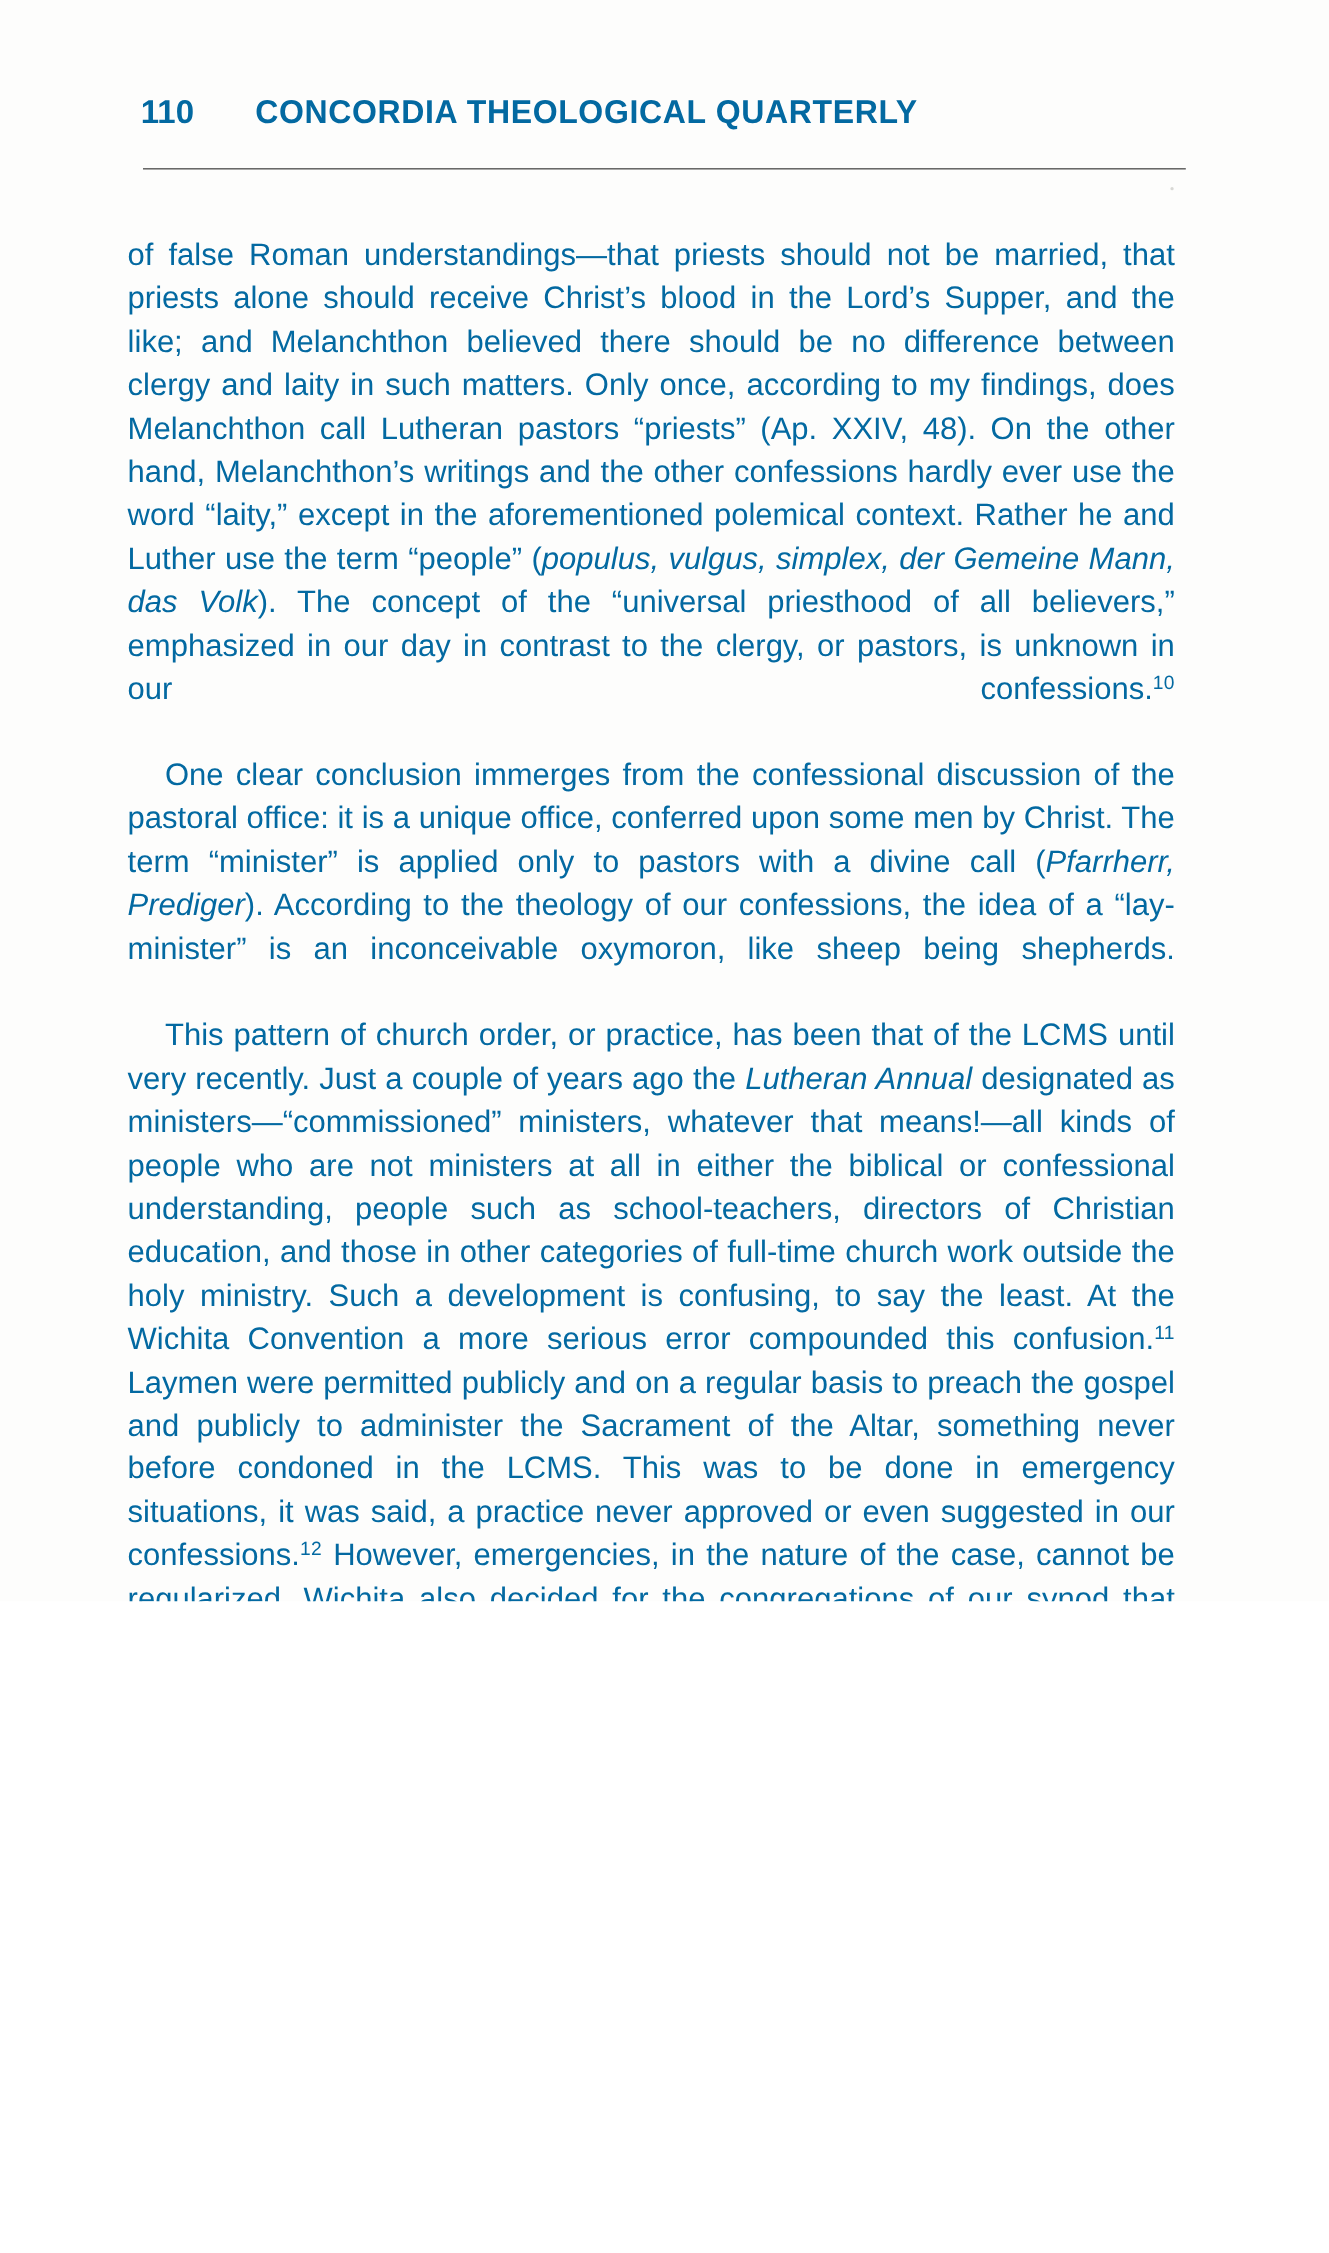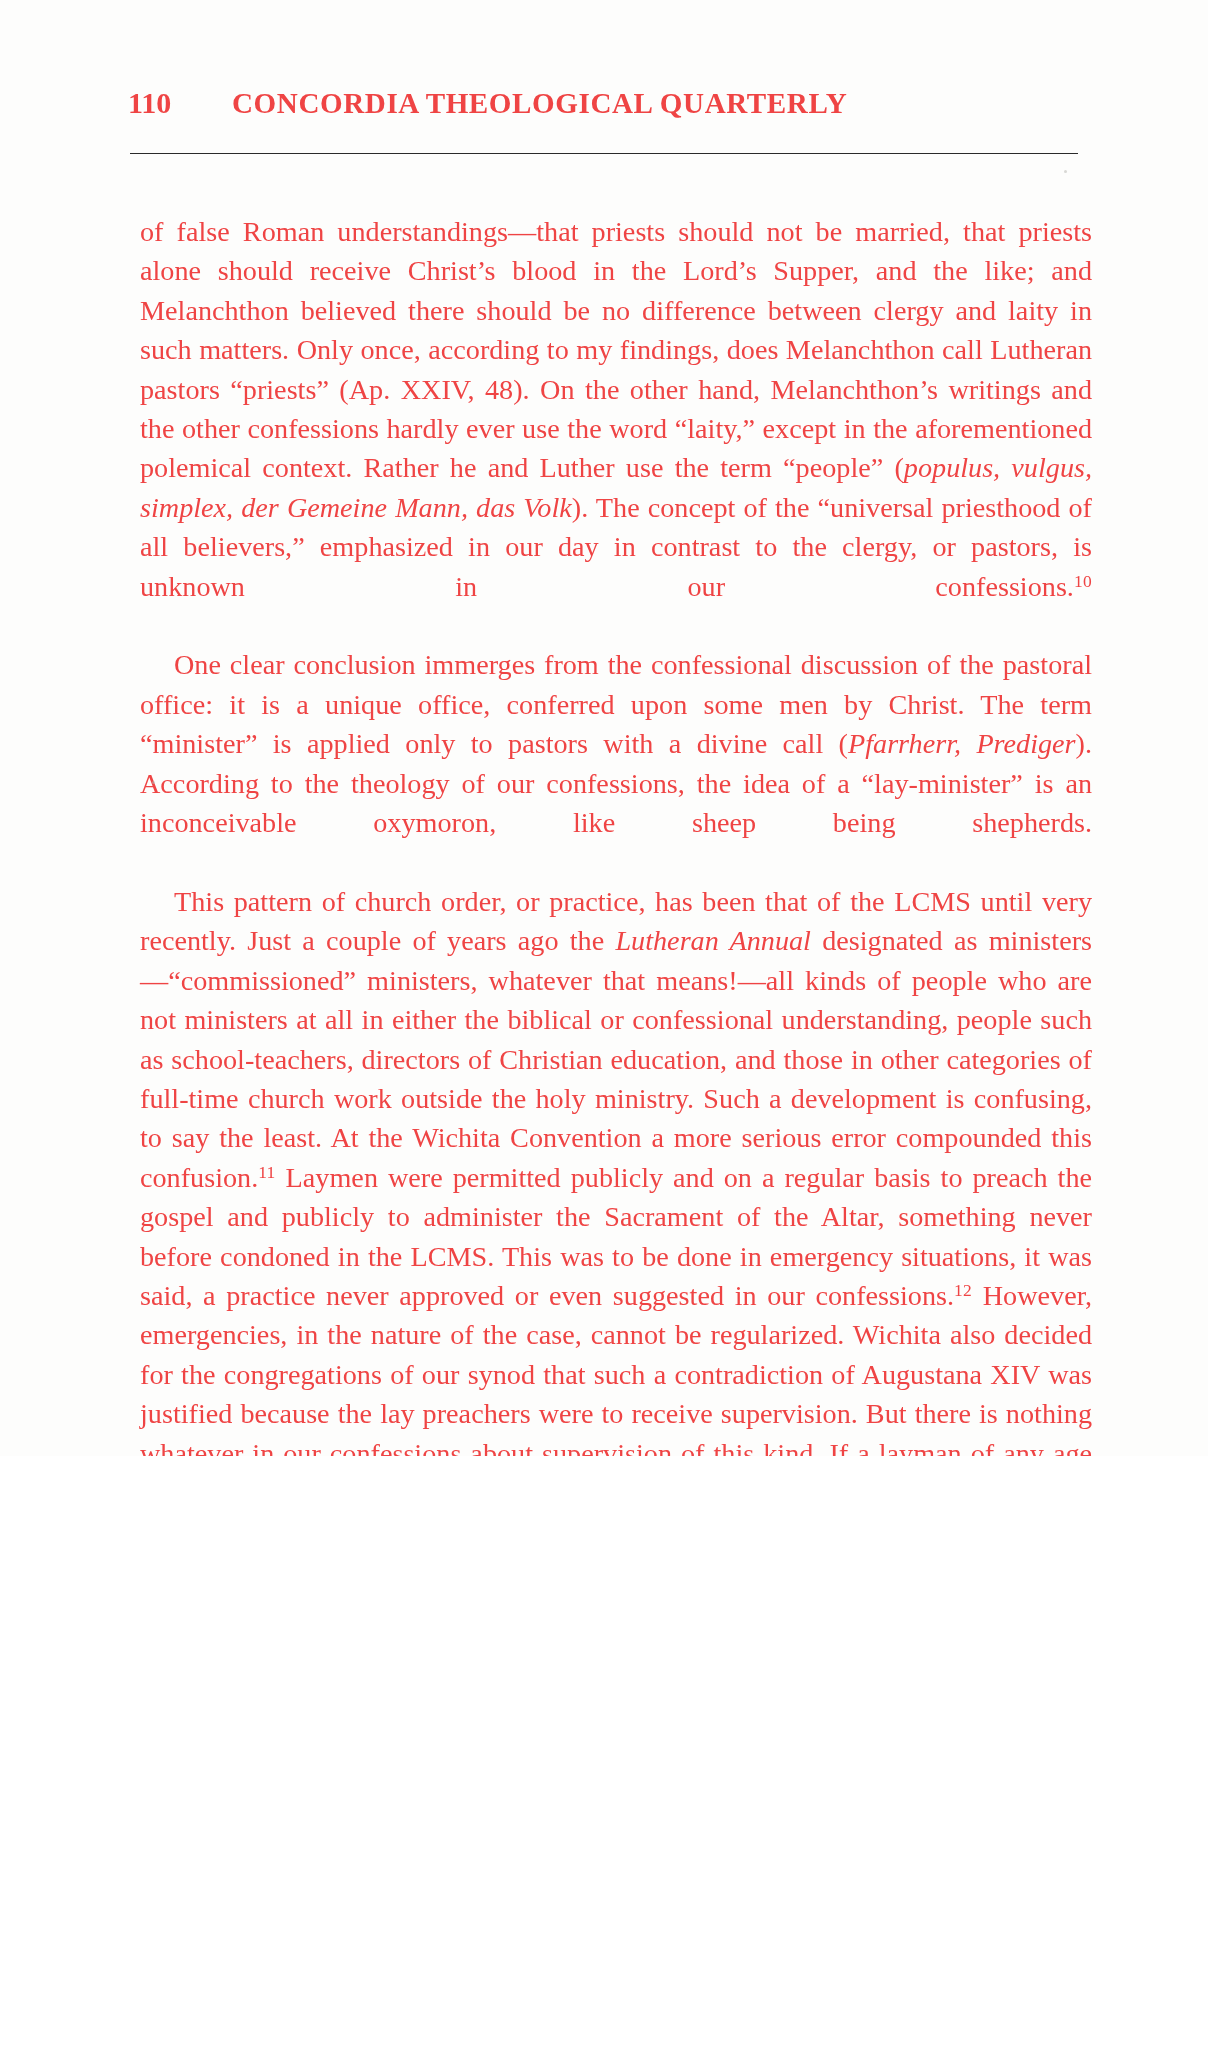--- a/index.html
+++ b/index.html
@@ -8,22 +8,22 @@
     padding: 0;
     background: #ffffff;
   }
 
   .page {
     position: relative;
     width: 1208px;
     height: 1456px;
     background: #fdfdfc;
     overflow: hidden;
-    font-family: Liberation Serif, serif;
-    color: #ef4444;
+    font-family: Liberation Sans, sans-serif;
+    color: #0369a1;
   }
 
   
   .running-head {
     position: absolute;
     left: 128px;
     top: 86px;
     width: 952px;
     display: flex;
     align-items: baseline;
@@ -53,21 +53,21 @@
     left: 130px;
     top: 153px;
     width: 948px;
     height: 1px;
     background: #2a2a2a;
   }
 
   
   .textblock {
     position: absolute;
-    left: 140px;
+    left: 116px;
     top: 212px;
     width: 952px;
     font-size: 28.2px;
     line-height: 39.4px;
     text-align: justify;
     text-justify: inter-word;
     hyphens: none;
     -webkit-hyphens: none;
   }
 

